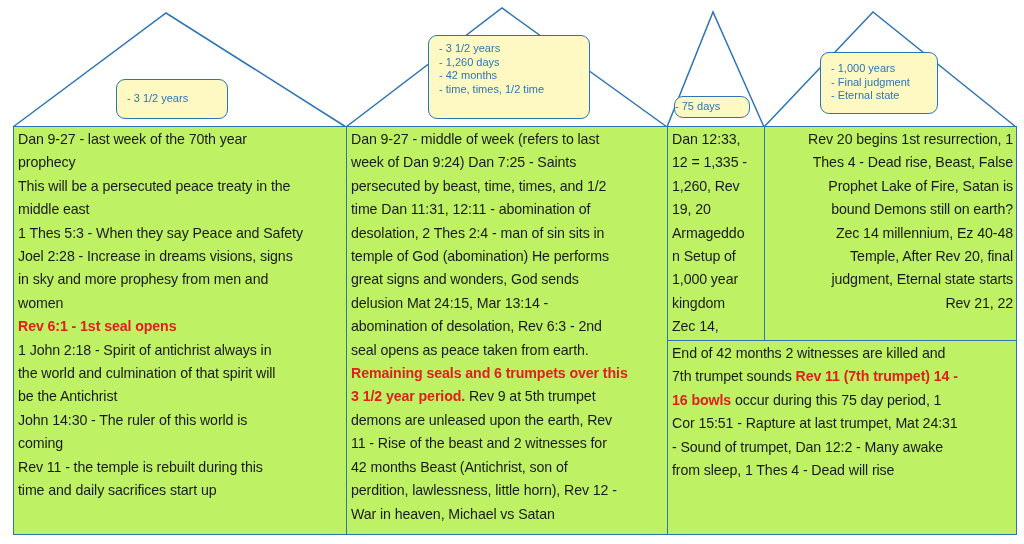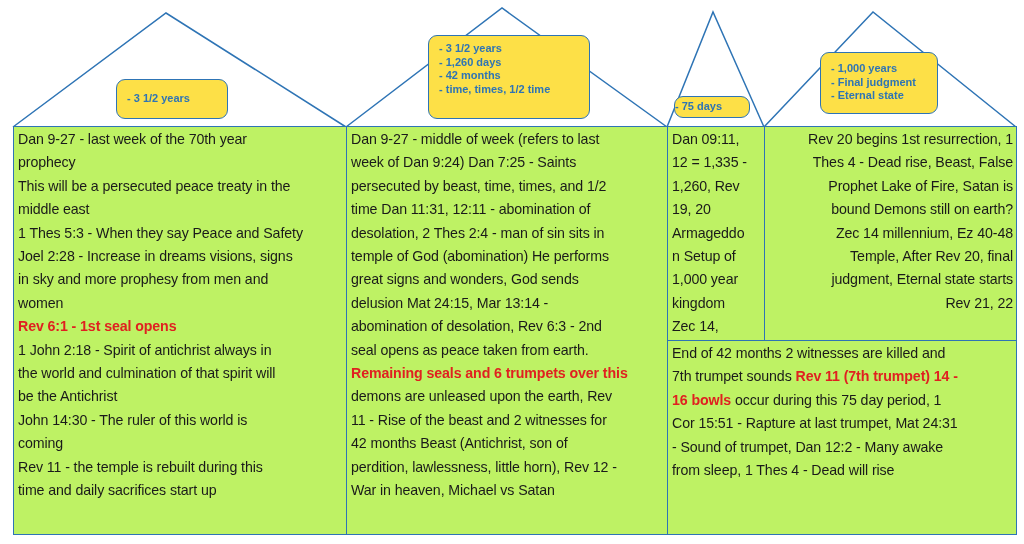--- a/index.html
+++ b/index.html
@@ -1,21 +1,21 @@
 <!DOCTYPE html>
 <html><head>
   <meta charset="utf-8">
   <style>
     html, body { margin: 0; padding: 0; background: #ffffff; }
     body { width: 1024px; height: 544px; position: relative; overflow: hidden;
            font-family: "Liberation Sans", sans-serif; }
     svg.roofs { position: absolute; left: 0; top: 0; }
     .callout {
       position: absolute; border: 1.5px solid #2e74b5; border-radius: 9px;
-      background: #fde047; color: #2e74b5; font-weight: bold; font-size: 11px;
+      background: #fef9c3; color: #2e74b5; font-weight: normal; font-size: 11px;
       line-height: 13.5px; box-sizing: border-box; padding: 4px 8px;
       font-family: "Liberation Sans", sans-serif;
     }
     .callout div { white-space: nowrap; }
     .box {
       position: absolute; box-sizing: border-box; border: 1.5px solid #2e74b5;
       background: #bef264; color: #1a1a1a; font-size: 14.2px; line-height: 23.4px;
       padding: 1px 3px 0 4px; font-family: "Liberation Sans", sans-serif;
       letter-spacing: -0.1px; overflow: hidden;
     }
@@ -79,29 +79,30 @@
   <div class="line">week of Dan 9:24) Dan 7:25 - Saints</div>
   <div class="line">persecuted by beast, time, times, and 1/2</div>
   <div class="line">time Dan 11:31, 12:11 - abomination of</div>
   <div class="line">desolation, 2 Thes 2:4 - man of sin sits in</div>
   <div class="line">temple of God (abomination) He performs</div>
   <div class="line">great signs and wonders, God sends</div>
   <div class="line">delusion Mat 24:15, Mar 13:14 -</div>
   <div class="line">abomination of desolation, Rev 6:3 - 2nd</div>
   <div class="line">seal opens as peace taken from earth.</div>
   <div class="line red">Remaining seals and 6 trumpets over this</div>
+  <div class="line"><span class="red">3 1/2 year period.</span><span style="white-space:pre;"> Rev 9 at 5th trumpet</span></div>
   <div class="line">demons are unleased upon the earth, Rev</div>
   <div class="line">11 - Rise of the beast and 2 witnesses for</div>
   <div class="line">42 months Beast (Antichrist, son of</div>
   <div class="line">perdition, lawlessness, little horn), Rev 12 -</div>
   <div class="line">War in heaven, Michael vs Satan</div>
 </div>
 
 <div class="box" style="left:667px; top:126px; width:98px; height:215px;">
-  <div class="line">Dan 09:11,</div>
+  <div class="line">Dan 12:33,</div>
   <div class="line">12 = 1,335 -</div>
   <div class="line">1,260, Rev</div>
   <div class="line">19, 20</div>
   <div class="line">Armageddo</div>
   <div class="line">n Setup of</div>
   <div class="line">1,000 year</div>
   <div class="line">kingdom</div>
   <div class="line">Zec 14,</div>
 </div>
 

